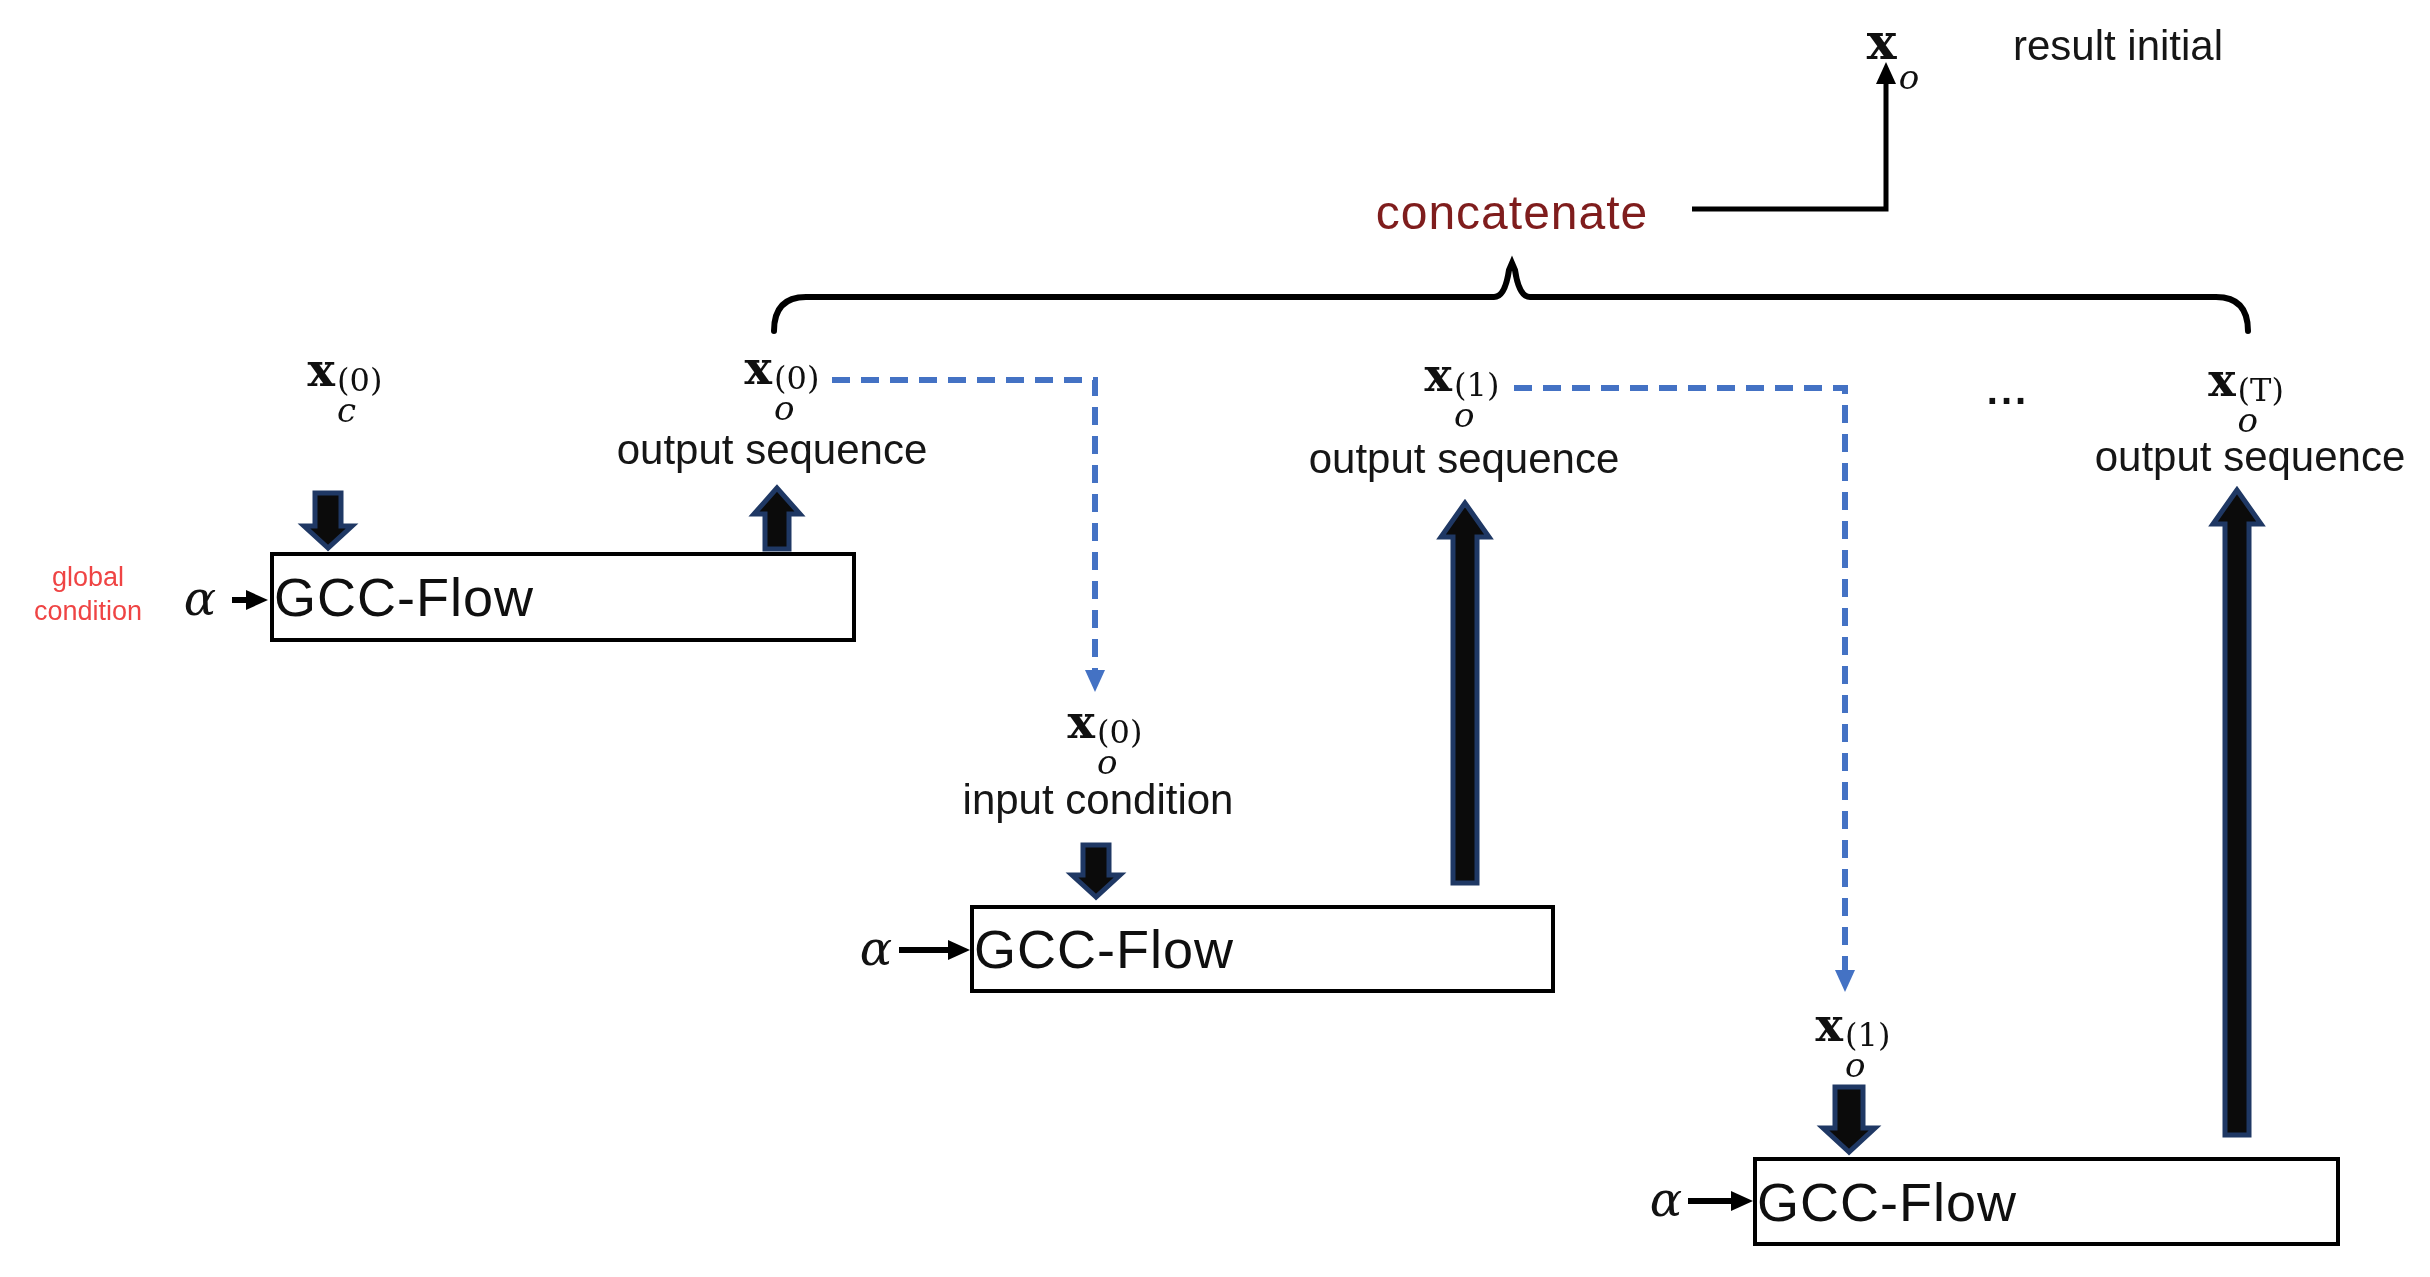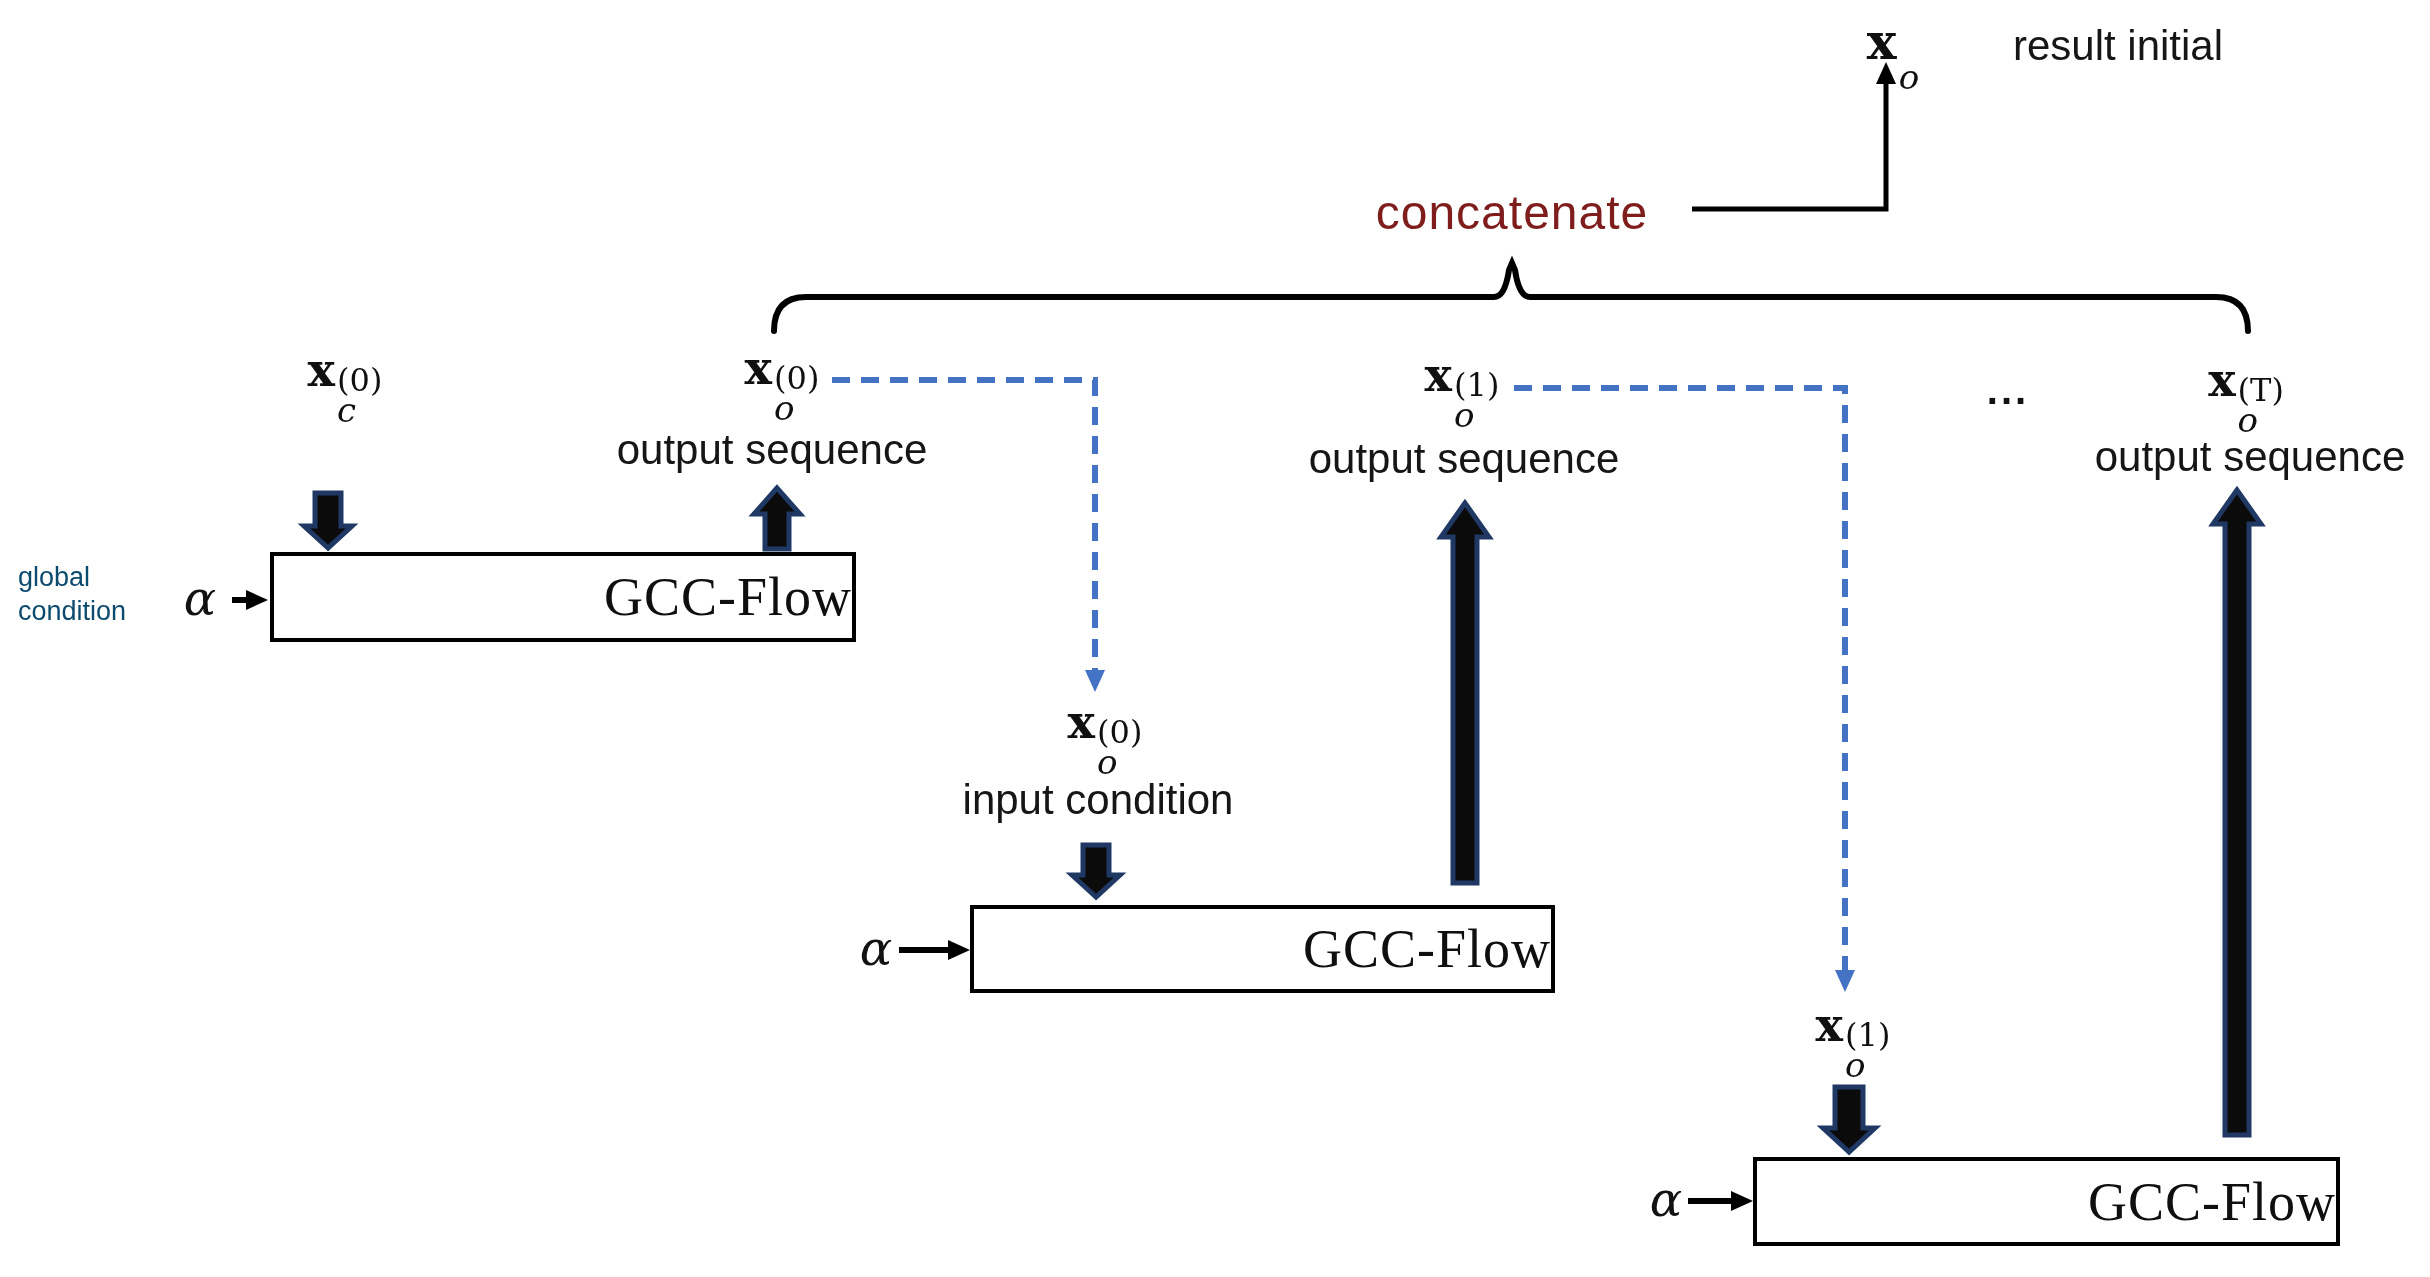--- a/index.html
+++ b/index.html
@@ -2,25 +2,25 @@
 <html><head>
 <meta charset="utf-8">
 <style>
   html,body{margin:0;padding:0;}
   body{width:2430px;height:1277px;background:#ffffff;position:relative;overflow:hidden;
        font-family:"Liberation Sans",sans-serif;color:#141414;}
   #stage{position:absolute;left:0;top:0;width:2430px;height:1277px;}
   svg#wires{position:absolute;left:0;top:0;}
   .caption{position:absolute;transform:translate(-50%,-50%);font-size:42px;white-space:nowrap;color:#161616;}
   .concat{position:absolute;transform:translate(-50%,-50%);font-size:48px;letter-spacing:1px;color:#7f1d1d;white-space:nowrap;}
-  .gc{position:absolute;left:18px;top:560px;width:140px;text-align:left;font-size:27px;line-height:34px;color:#0c4a6e;}
+  .gc{position:absolute;left:18px;top:560px;width:140px;text-align:center;font-size:27px;line-height:34px;color:#ef4444;}
   .dots{position:absolute;transform:translate(-50%,-50%);font-size:40px;font-weight:700;letter-spacing:3px;color:#111;}
   .alpha{position:absolute;transform:translate(-50%,-50%);font:italic 400 48px "DejaVu Serif",serif;color:#121212;}
   .gbox{position:absolute;background:#ffffff;border:4px solid #000000;box-sizing:border-box;
-        display:flex;align-items:center;justify-content:flex-end;font-family:Liberation Serif, serif;}
+        display:flex;align-items:center;justify-content:flex-start;}
   .gbox .blabel{font-size:54px;color:#0f0f0f;letter-spacing:1px;}
   .math{position:absolute;transform:translate(-50%,-50%);white-space:nowrap;color:#101010;}
   .mb{font:700 46px "DejaVu Serif",serif;}
   .math-big .mb{font-size:50px;}
   .mstack{display:inline-flex;flex-direction:column;align-items:flex-start;transform:translateY(5px);margin-left:2px;}
   .msup{font:400 32px "DejaVu Serif",serif;line-height:34px;}
   .msub{font:italic 400 34px "DejaVu Serif",serif;line-height:26px;}
 </style>
 </head>
 <body>

